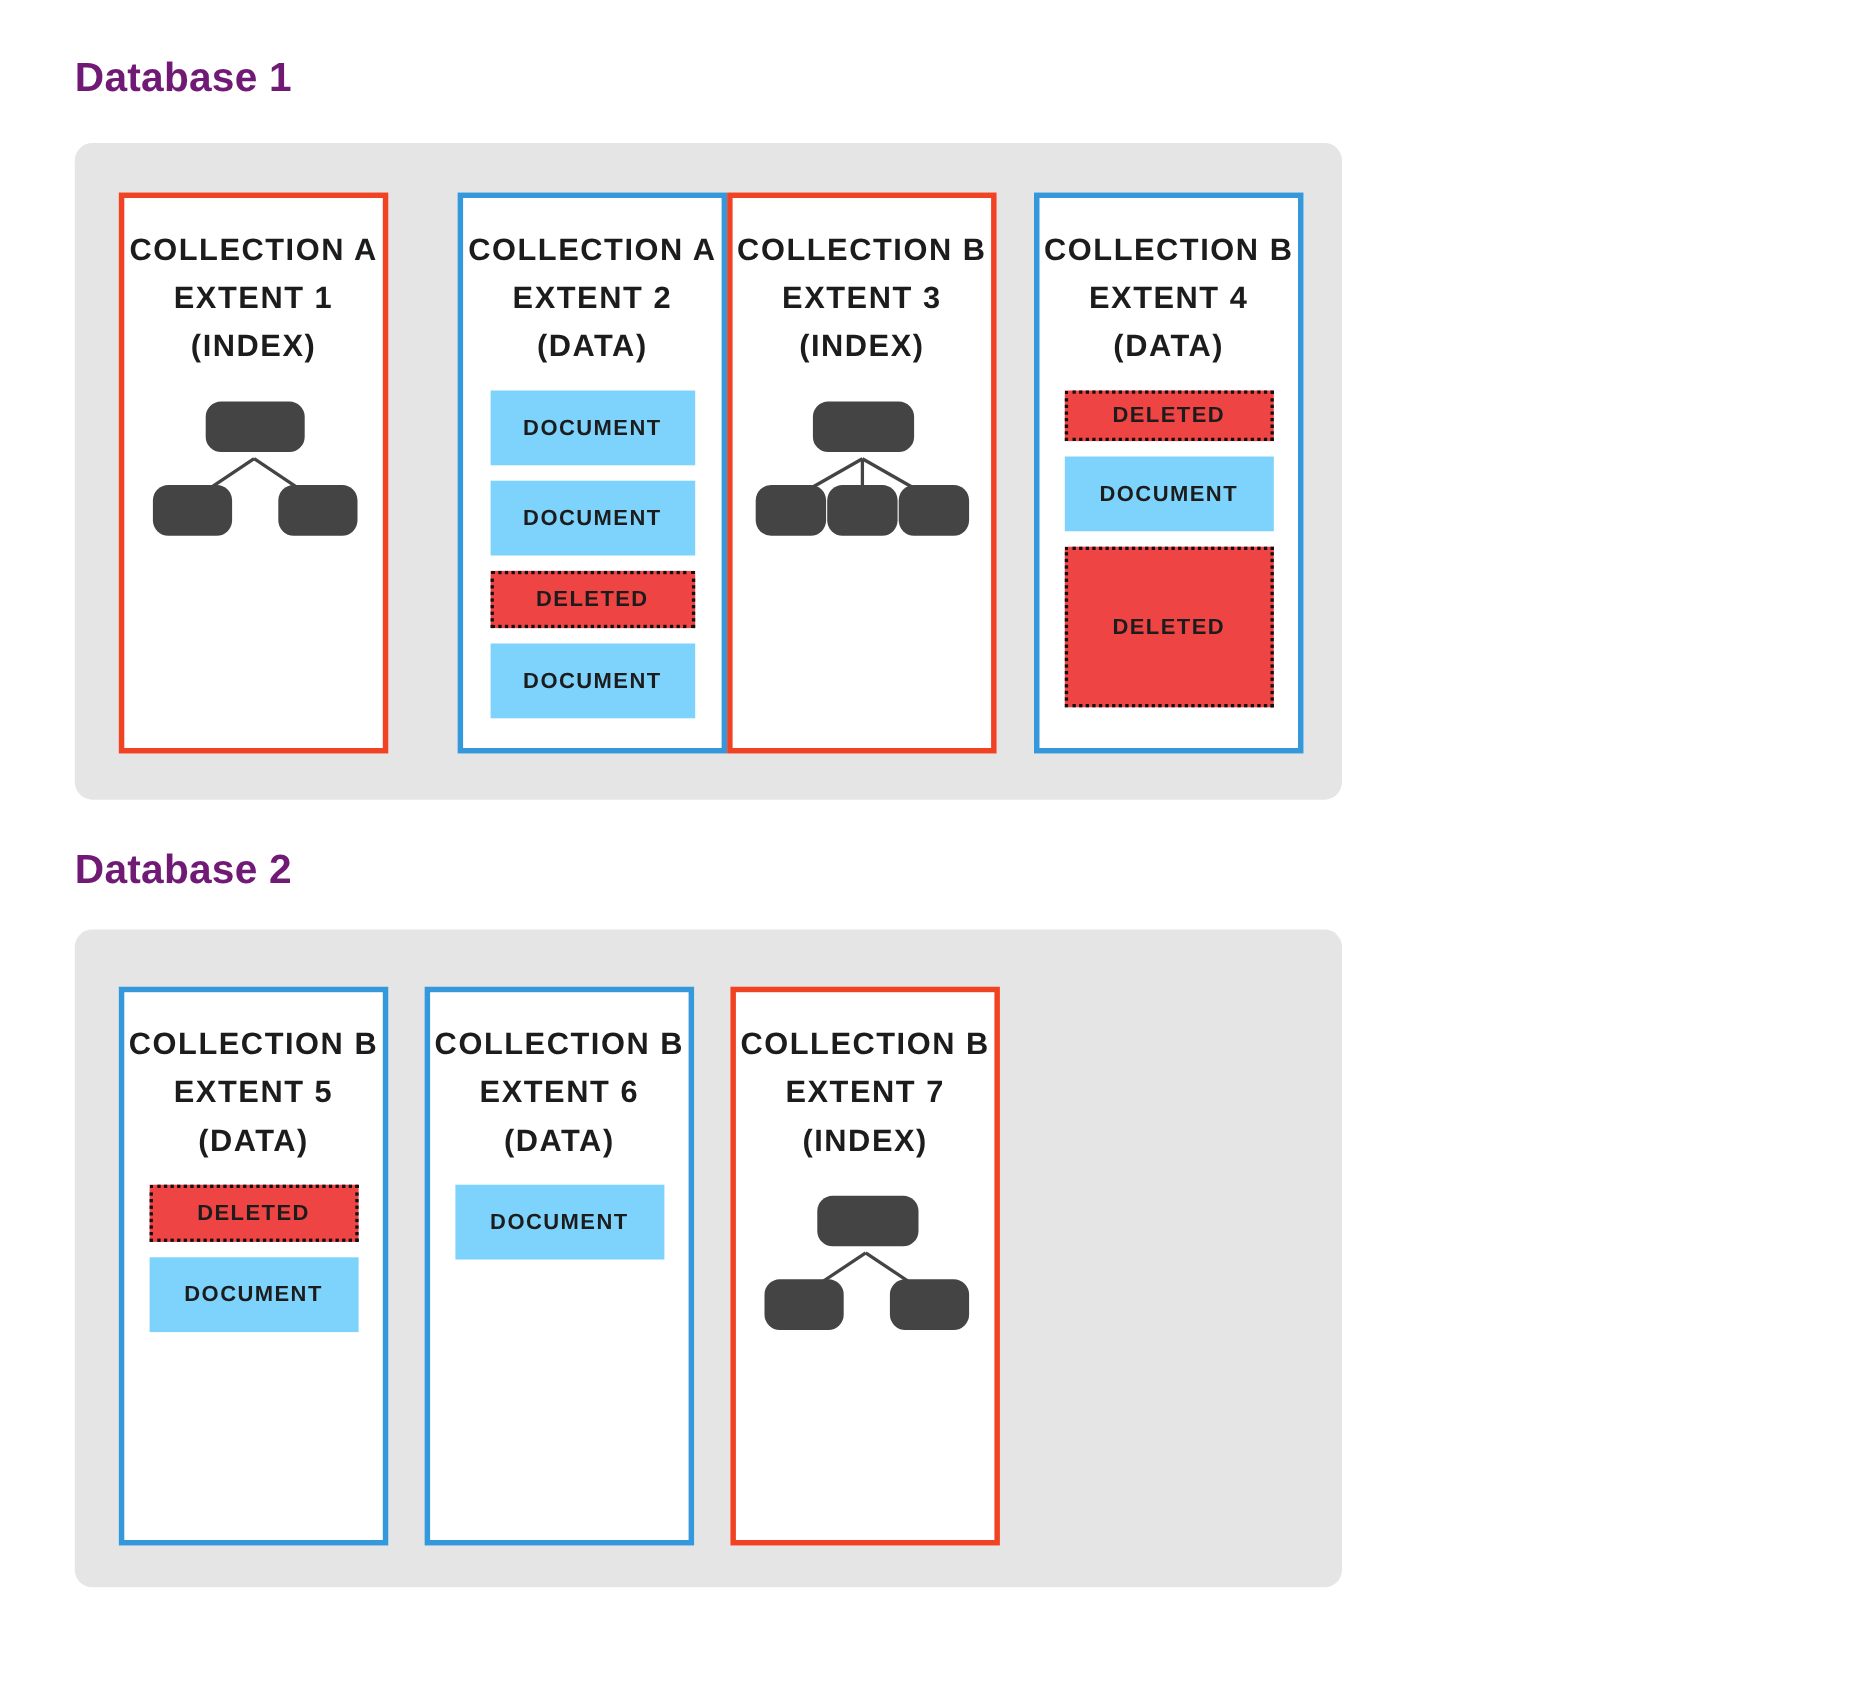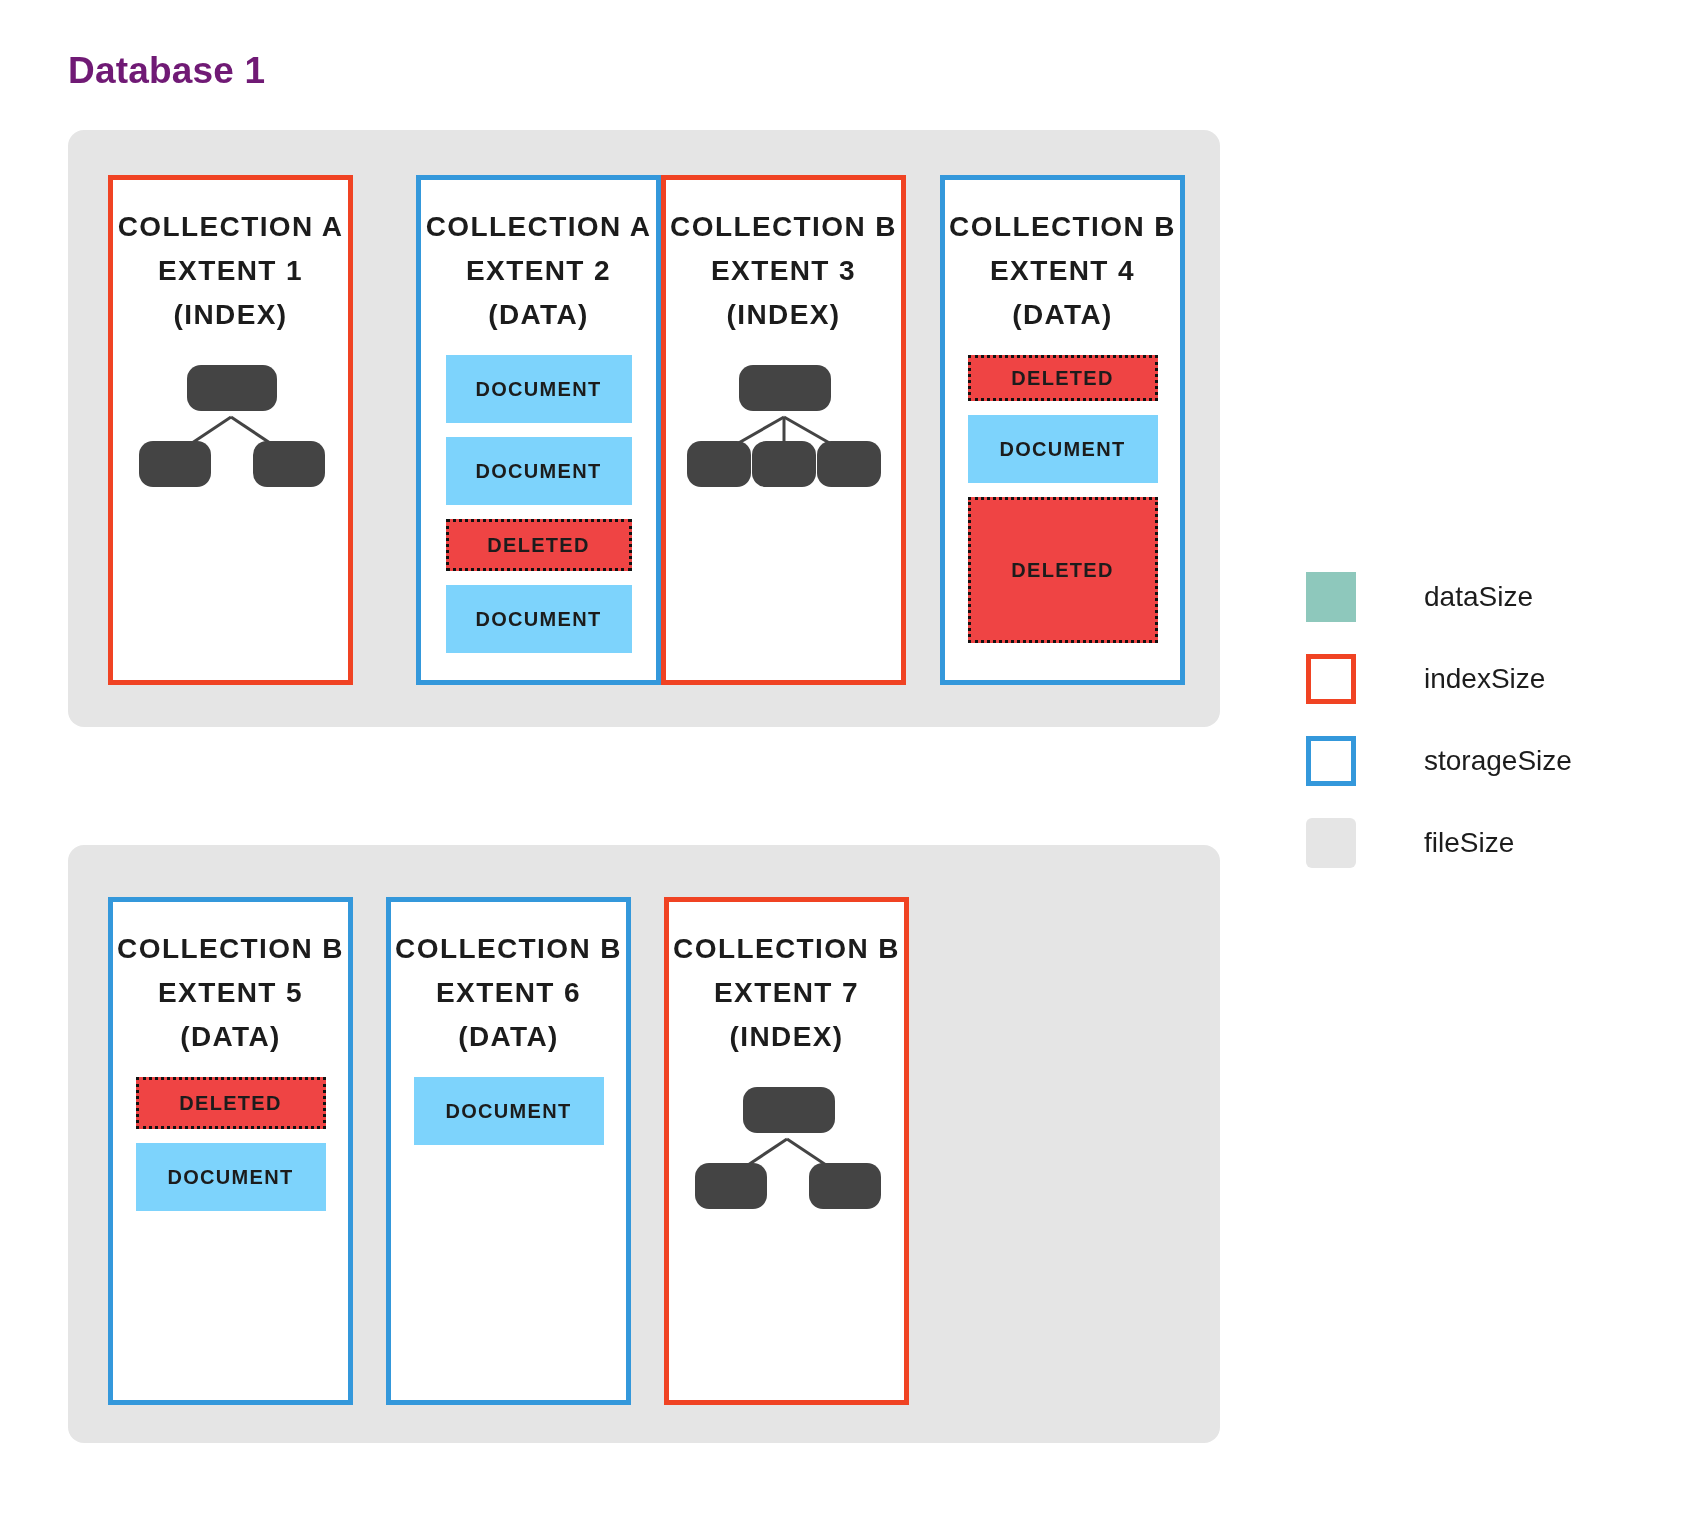--- a/index.html
+++ b/index.html
@@ -195,20 +195,21 @@
 EXTENT 4
 (DATA)</div>
       <div class="blocks">
         <div class="block deleted" style="width:190px; height:46px;">DELETED</div>
         <div class="block document" style="width:190px; height:68px;">DOCUMENT</div>
         <div class="block deleted" style="width:190px; height:146px;">DELETED</div>
       </div>
     </div>
   </div>
 
+  <div class="db-title" id="db2-title">Database 2</div>
 
   <div class="file-container" id="db2-file">
 
     <div class="extent storage" style="left:40px; top:52px; width:245px; height:508px;">
       <div class="extent-title">COLLECTION B
 EXTENT 5
 (DATA)</div>
       <div class="blocks">
         <div class="block deleted" style="width:190px; height:52px;">DELETED</div>
         <div class="block document" style="width:190px; height:68px;">DOCUMENT</div>
@@ -233,36 +234,14 @@
           <line x1="100" y1="52" x2="46" y2="88" stroke="#444444" stroke-width="3"></line>
           <line x1="100" y1="52" x2="154" y2="88" stroke="#444444" stroke-width="3"></line>
         </svg>
         <div class="node" style="left:56px; top:0px; width:92px; height:46px;"></div>
         <div class="node" style="left:8px;  top:76px; width:72px; height:46px;"></div>
         <div class="node" style="left:122px; top:76px; width:72px; height:46px;"></div>
       </div>
     </div>
   </div>
 
-  <div class="legend">
-
-    <div class="legend-row">
-      <span class="legend-swatch data"></span>
-      <span class="legend-label">dataSize</span>
-    </div>
-
-    <div class="legend-row">
-      <span class="legend-swatch index"></span>
-      <span class="legend-label">indexSize</span>
-    </div>
-
-    <div class="legend-row">
-      <span class="legend-swatch storage"></span>
-      <span class="legend-label">storageSize</span>
-    </div>
-
-    <div class="legend-row">
-      <span class="legend-swatch file"></span>
-      <span class="legend-label">fileSize</span>
-    </div>
-  </div>
 
 </div>
 
 </body></html>

